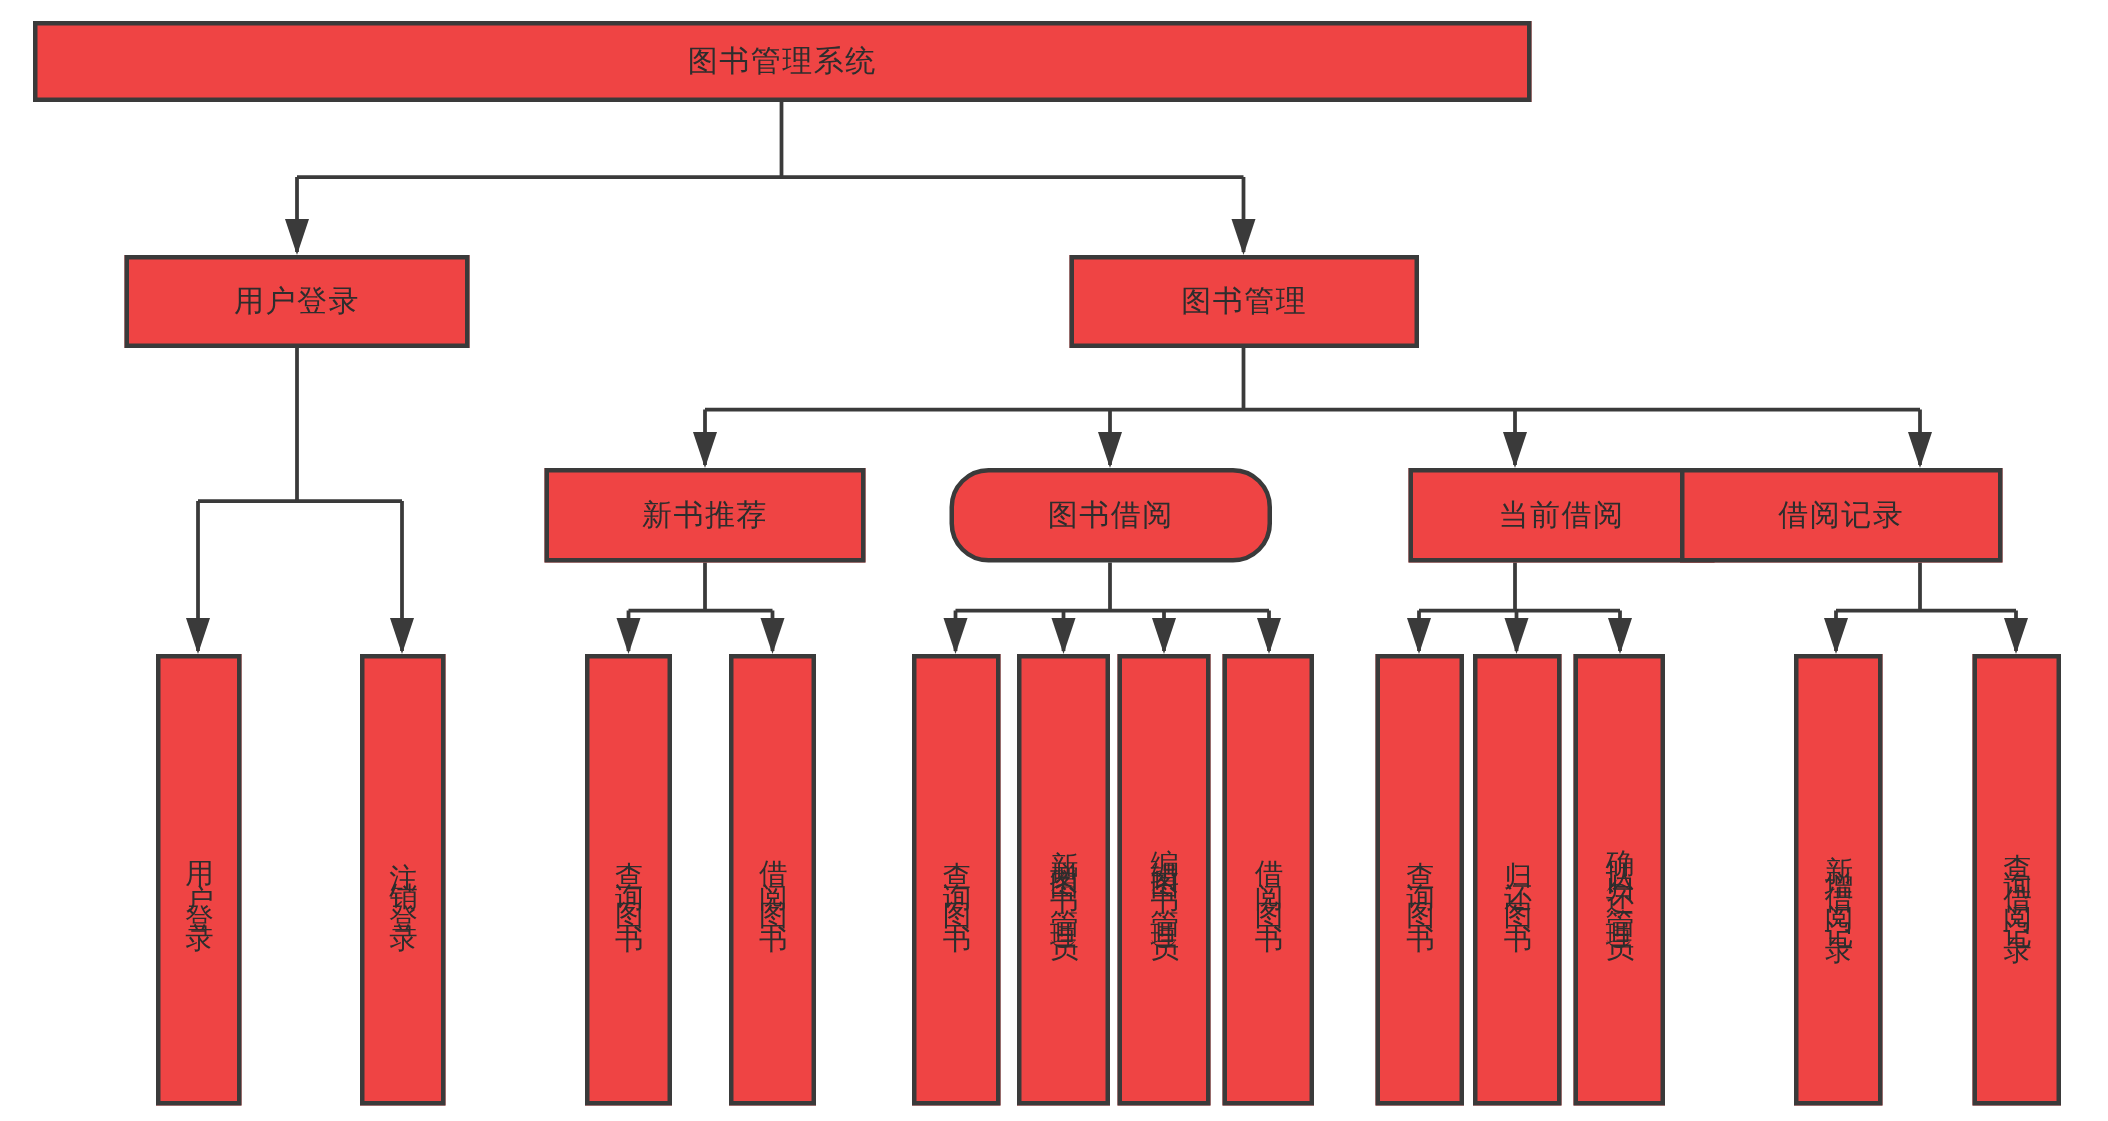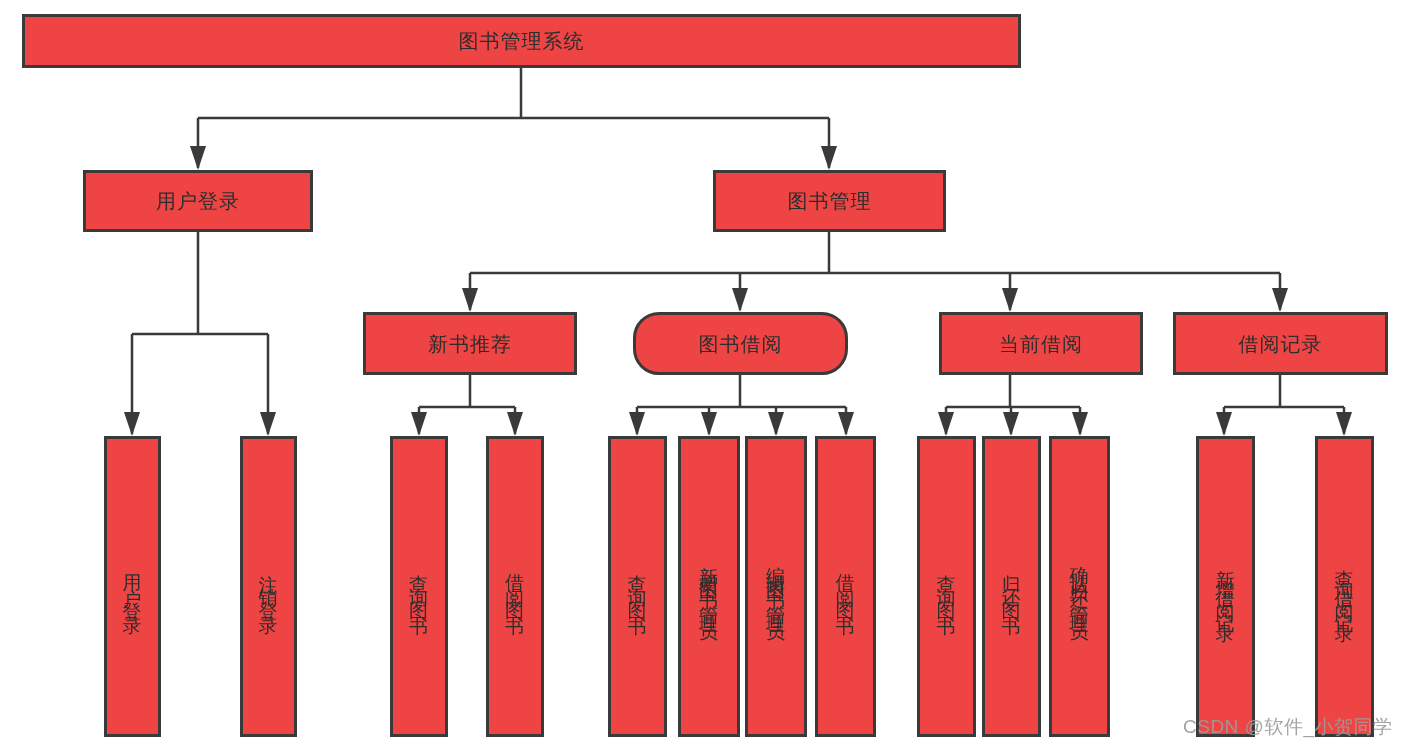--- a/index.html
+++ b/index.html
@@ -47,21 +47,21 @@
   .v6 { letter-spacing: 11px; }
   .v9 { letter-spacing: 8px; }
 
   
   .root-box      { left: 22px;   top: 14px;  width: 999px; height: 54px; }
   .user-login    { left: 83px;   top: 170px; width: 230px; height: 62px; }
   .book-mgmt     { left: 713px;  top: 170px; width: 233px; height: 62px; }
   .lv3-recommend { left: 363px;  top: 312px; width: 214px; height: 63px; }
   .lv3-borrow    { left: 633px;  top: 312px; width: 215px; height: 63px; border-radius: 26px; }
   .lv3-current   { left: 903px;  top: 312px; width: 204px; height: 63px; margin-left: 36px; }
-  .lv3-records   { left: 1173px; top: 312px; width: 215px; height: 63px; }
+  .lv3-records   { left: 1120px; top: 312px; width: 215px; height: 63px; }
 
   .lf  { top: 436px; height: 301px; }
   .lf1  { left: 104px;  width: 57px; }
   .lf2  { left: 240px;  width: 57px; }
   .lf3  { left: 390px;  width: 58px; }
   .lf4  { left: 486px;  width: 58px; }
   .lf5  { left: 608px;  width: 59px; }
   .lf6  { left: 678px;  width: 62px; }
   .lf7  { left: 745px;  width: 62px; }
   .lf8  { left: 815px;  width: 61px; }
@@ -148,15 +148,14 @@
   <div class="node v v9 lf lf7">编辑图书（管理员）</div>
   <div class="node v v4 lf lf8">借阅图书</div>
 
   <div class="node v v4 lf lf9">查询图书</div>
   <div class="node v v4 lf lf10">归还图书</div>
   <div class="node v v9 lf lf11">确认归还（管理员）</div>
 
   <div class="node v v6 lf lf12">新增借阅记录</div>
   <div class="node v v6 lf lf13">查询借阅记录</div>
 
-  <div class="watermark">CSDN @软件_小贺同学</div>
 
 </div>
 
 </body></html>

